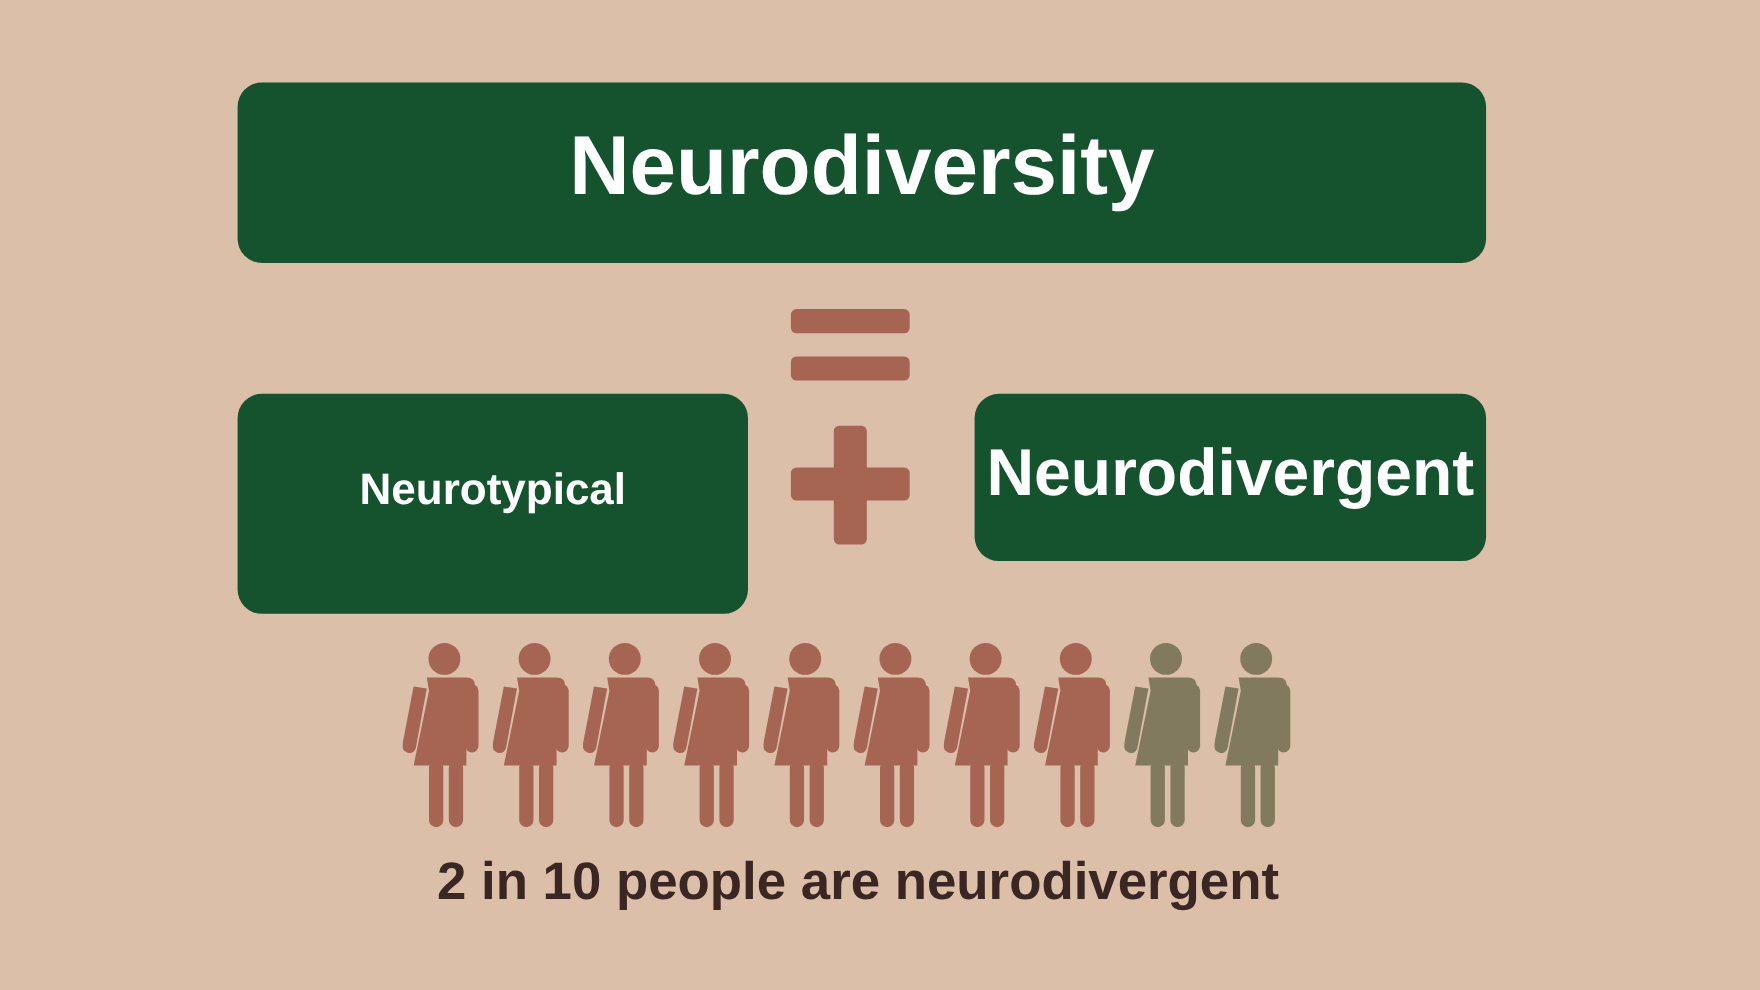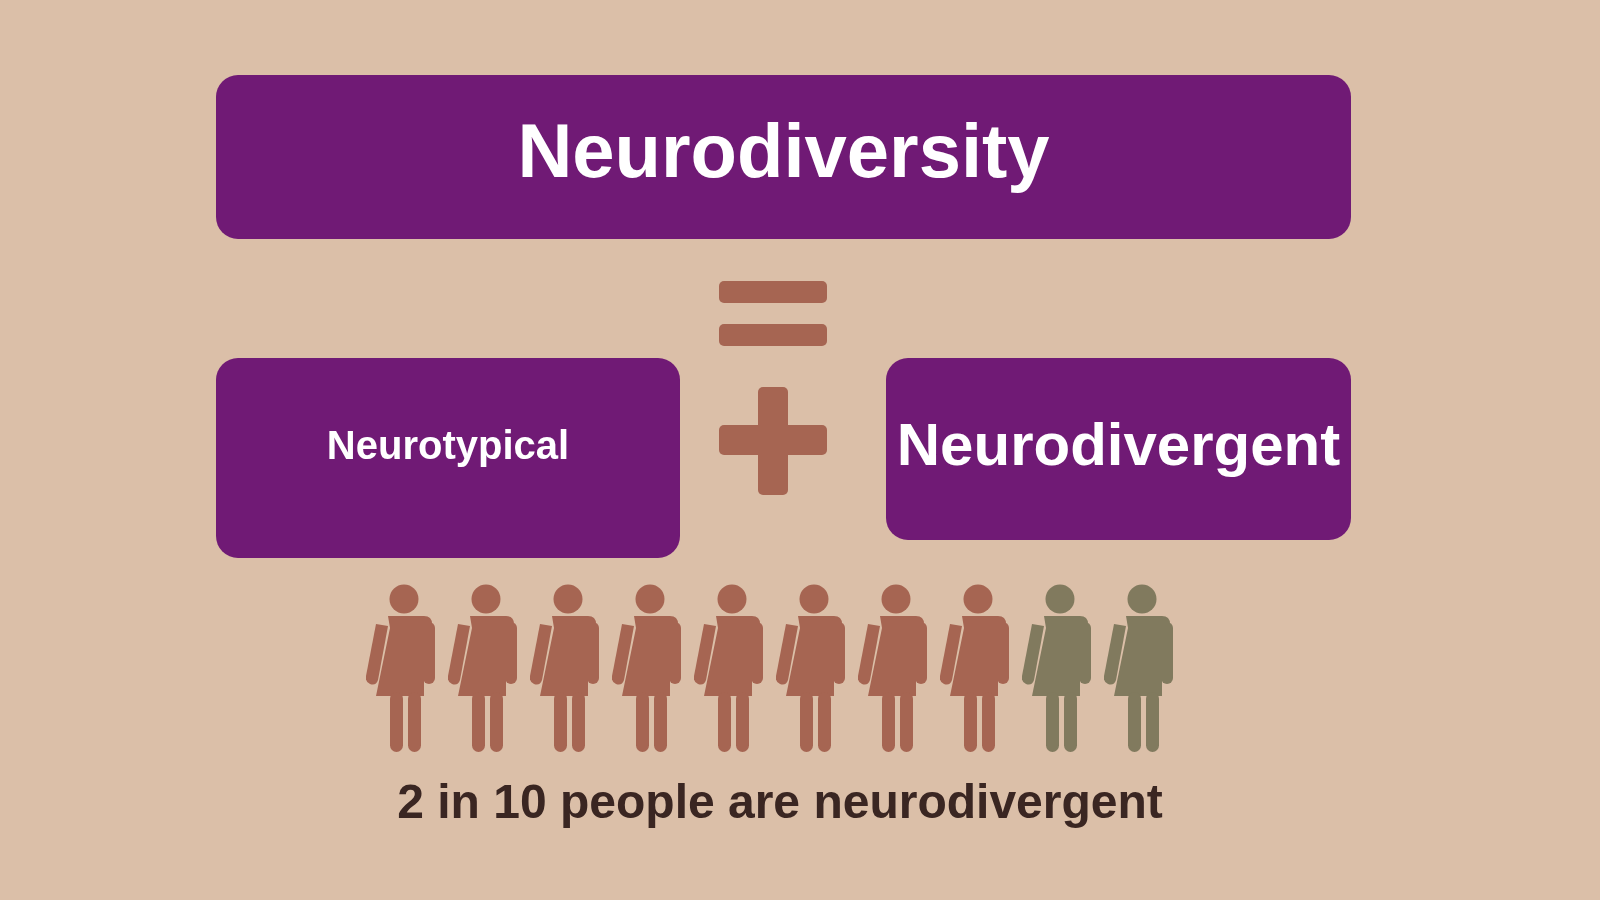--- a/index.html
+++ b/index.html
@@ -9,21 +9,21 @@
     body {
       width: 1600px;
       height: 900px;
       background: #dbbfa8;
       position: relative;
       overflow: hidden;
       font-family: "Liberation Sans", sans-serif;
     }
     .box {
       position: absolute;
-      background: #701a75;
+      background: #14532d;
       border-radius: 22px;
       color: #ffffff;
       font-weight: bold;
       display: flex;
       align-items: center;
       justify-content: center;
       white-space: nowrap;
     }
     #title-box {
       left: 216px;
@@ -40,21 +40,21 @@
       width: 464px;
       height: 200px;
       font-size: 40px;
       padding-bottom: 26px;
       box-sizing: border-box;
     }
     #right-box {
       left: 886px;
       top: 358px;
       width: 465px;
-      height: 182px;
+      height: 152px;
       font-size: 60px;
       padding-bottom: 10px;
       box-sizing: border-box;
     }
     .bar {
       position: absolute;
       background: #a66552;
       border-radius: 5px;
     }
     #people-row {

